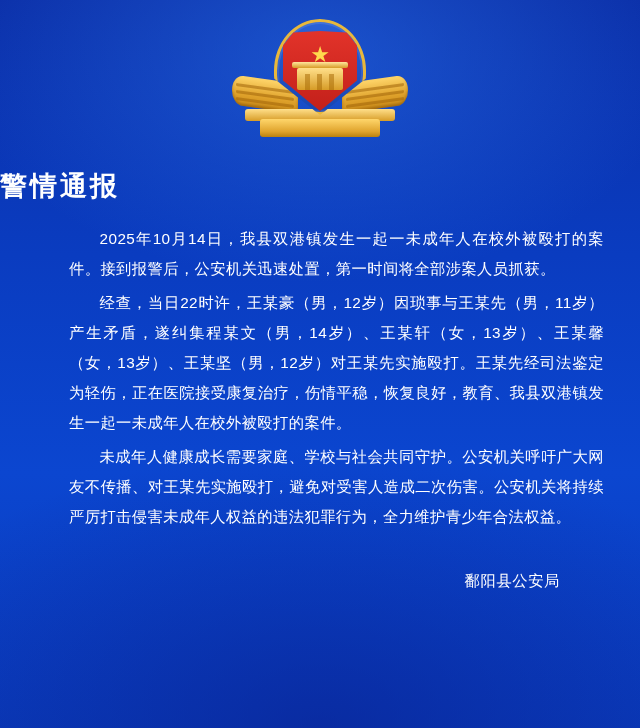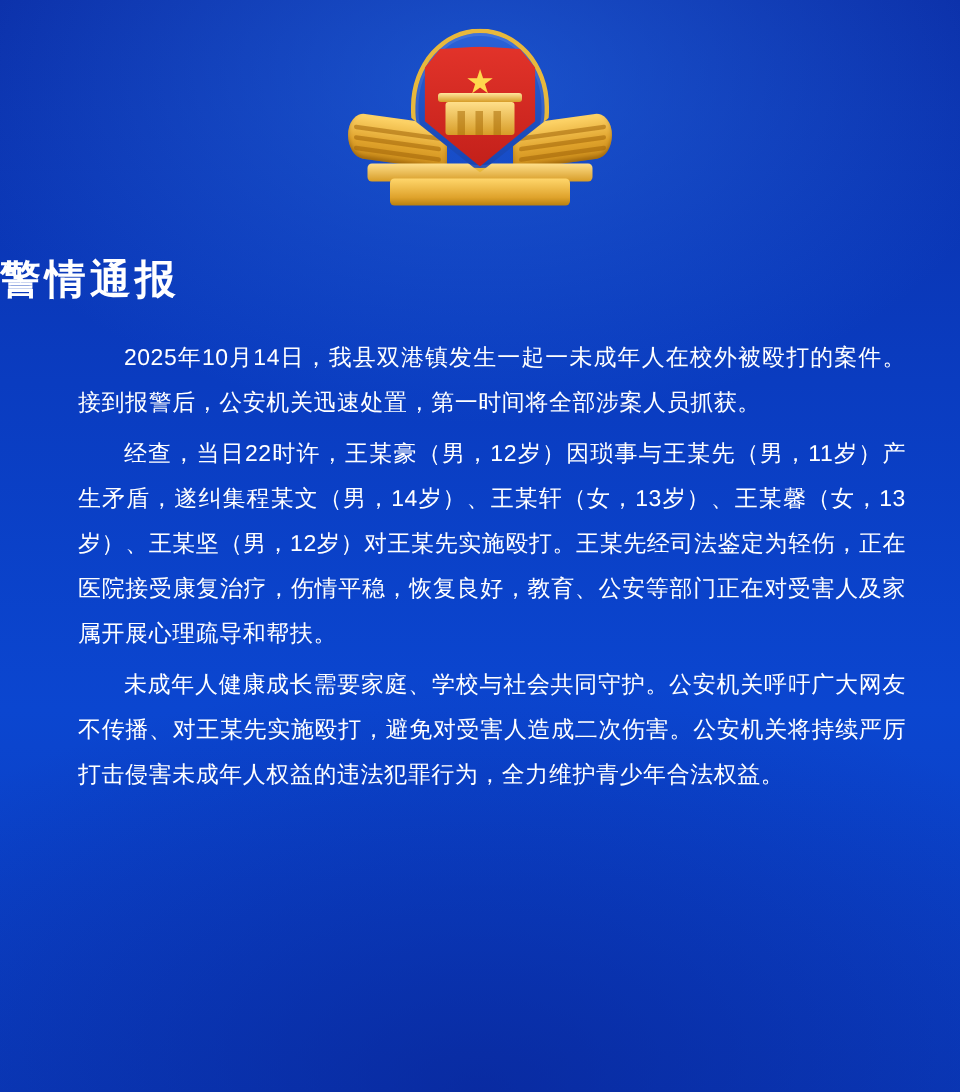--- a/index.html
+++ b/index.html
@@ -164,20 +164,21 @@
     color: #ffffff;
     font-size: 27px;
     font-weight: bold;
     letter-spacing: 3px;
     padding: 18px 0 10px 0;
   }
 
   
   .body {
     padding: 10px 36px 0 52px;
+    margin-left: 17px;
   }
   .para {
     color: #ffffff;
     font-size: 15.3px;
     line-height: 30px;
     text-align: justify;
     text-indent: 2em;
     margin: 0 0 4px 0;
     letter-spacing: 0.4px;
   }
@@ -221,21 +222,22 @@
               <div class="col c3"></div>
           </div>
         </div>
       </div>
     </div>
 
     <div class="title">警情通报</div>
 
     <div class="body">
       <p class="para">2025年10月14日，我县双港镇发生一起一未成年人在校外被殴打的案件。接到报警后，公安机关迅速处置，第一时间将全部涉案人员抓获。</p>
-      <p class="para">经查，当日22时许，王某豪（男，12岁）因琐事与王某先（男，11岁）产生矛盾，遂纠集程某文（男，14岁）、王某轩（女，13岁）、王某馨（女，13岁）、王某坚（男，12岁）对王某先实施殴打。王某先经司法鉴定为轻伤，正在医院接受康复治疗，伤情平稳，恢复良好，教育、公安等部门正在对受害人及家属开展心理疏导和帮扶。</p>
+      <p class="para">经查，当日22时许，王某豪（男，12岁）因琐事与王某先（男，11岁）产生矛盾，遂纠集程某文（男，14岁）、王某轩（女，13岁）、王某馨（女，13岁）、王某坚（男，12岁）对王某先实施殴打。王某先经司法鉴定为轻伤，正在医院接受康复治疗，伤情平稳，恢复良好，教育、我县双港镇发生一起一未成年人在校外被殴打的案件。</p>
       <p class="para">未成年人健康成长需要家庭、学校与社会共同守护。公安机关呼吁广大网友不传播、对王某先实施殴打，避免对受害人造成二次伤害。公安机关将持续严厉打击侵害未成年人权益的违法犯罪行为，全力维护青少年合法权益。</p>
 
       <div class="signature">
+        <div class="sig-line">鄱阳县公安局</div>
       </div>
     </div>
 
   </div>
 </div>
 
 </body></html>

